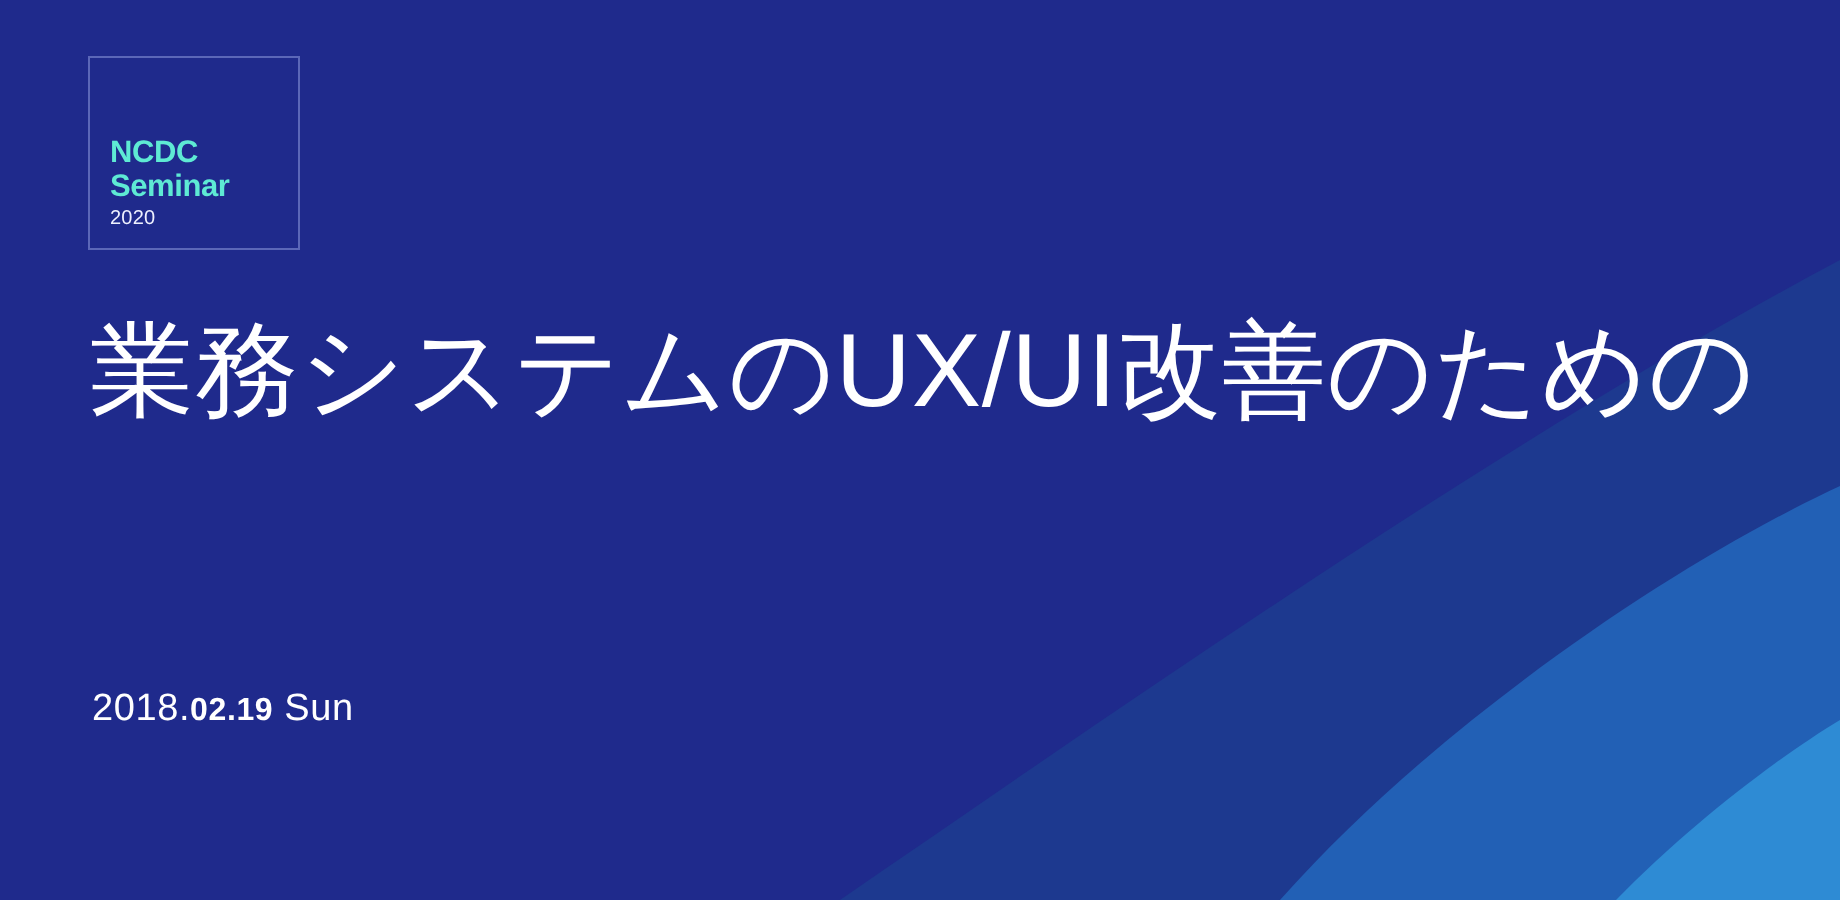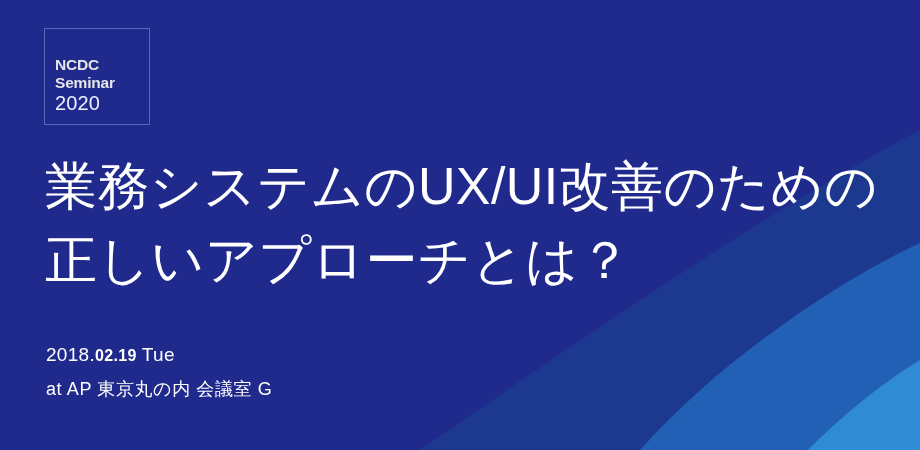--- a/index.html
+++ b/index.html
@@ -38,26 +38,26 @@
   }
   .logo-inner {
     position: absolute;
     left: 10px;
     bottom: 9px;
     line-height: 1.13;
   }
   .logo-line1, .logo-line2 {
     font-size: 15.5px;
     font-weight: bold;
-    color: #e5e5e5;
+    color: #5eead4;
     letter-spacing: -0.2px;
     display: block;
   }
   .logo-year {
-    font-size: 20px;
+    font-size: 10px;
     font-weight: 400;
     color: #eef0ff;
     letter-spacing: 0.1px;
     display: block;
     margin-top: 1px;
   }
 
   
   .title {
     position: absolute;
@@ -116,21 +116,19 @@
   <div class="logo-box" style="border-color: rgb(91, 103, 184);">
     <div class="logo-inner">
       <span class="logo-line1">NCDC</span>
       <span class="logo-line2">Seminar</span>
       <span class="logo-year">2020</span>
     </div>
   </div>
 
   <div class="title">
     <span class="title-line">業務システムのUX/UI改善のための</span>
-    <span class="title-line">正しいアプローチとは？</span>
   </div>
 
   <div class="meta">
-    <div class="meta-date"><span>2018.</span><span class="d-strong">02.19</span><span> Tue</span></div>
-    <div class="meta-venue">at AP 東京丸の内 会議室 G</div>
+    <div class="meta-date"><span>2018.</span><span class="d-strong">02.19</span><span> Sun</span></div>
   </div>
 
 </div>
 
 </body></html>

